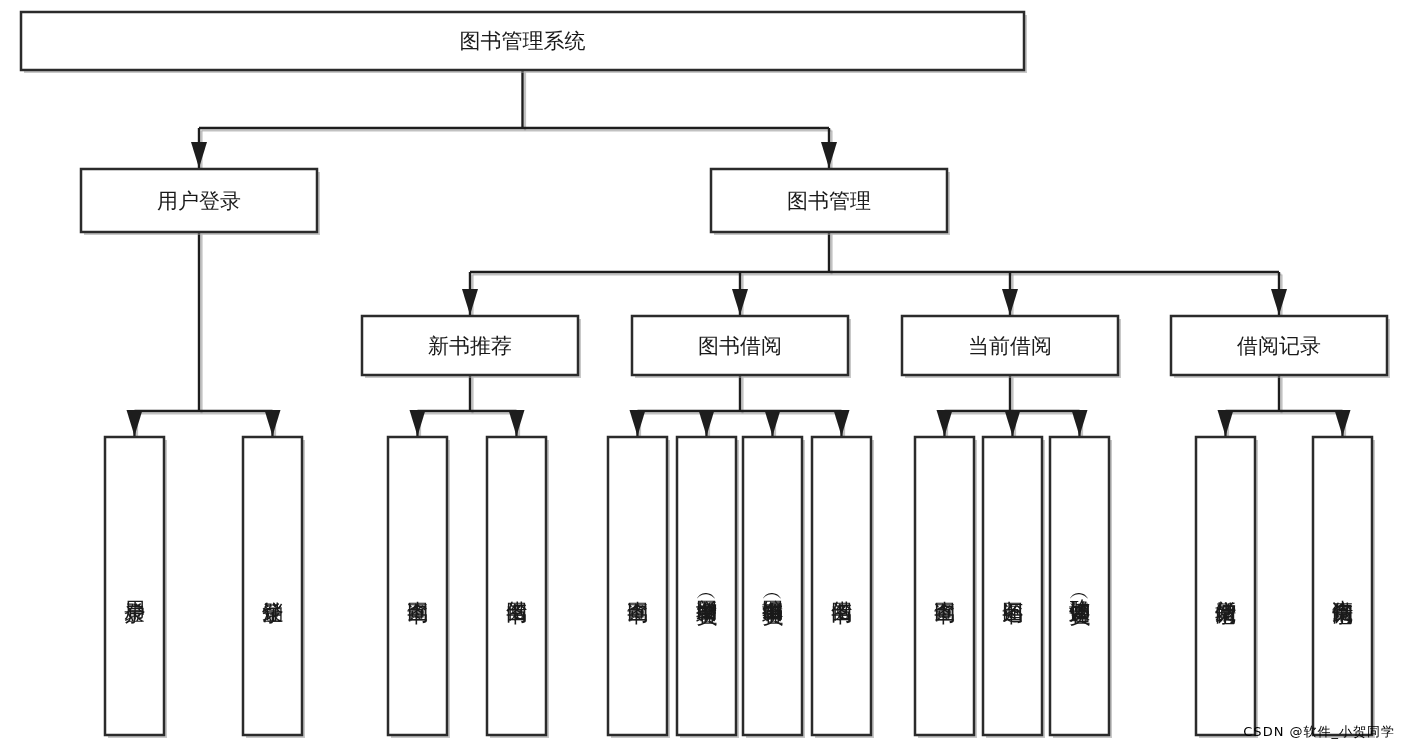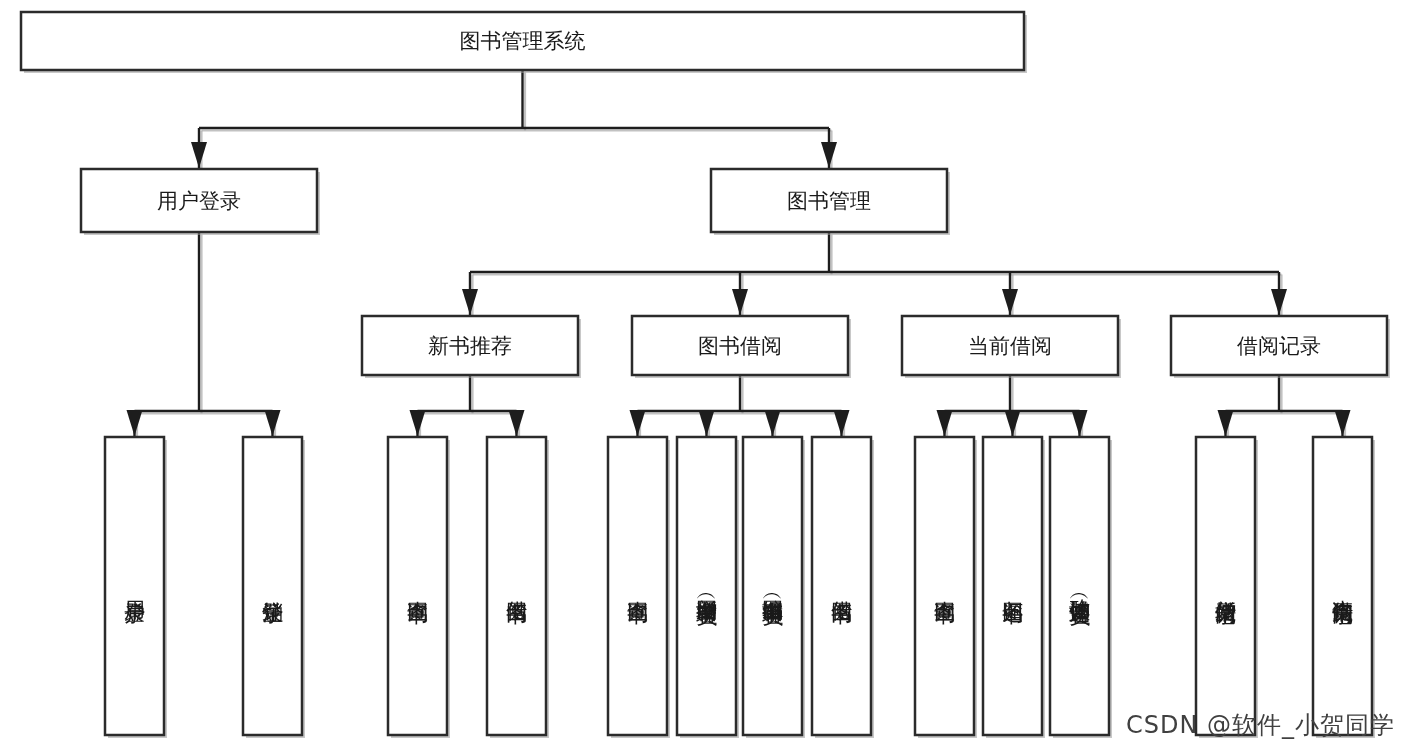--- a/index.html
+++ b/index.html
@@ -67,22 +67,22 @@
     letter-spacing: 1px;
     white-space: nowrap;
     text-align: center;
     pointer-events: none;
   }
   .watermark {
     position: absolute;
     right: 10px;
     bottom: 6px;
     font-family: "DejaVu Sans", "Liberation Sans", sans-serif;
-    font-size: 24px;
-    color: #404040;
+    font-size: 13px;
+    color: #000000;
     letter-spacing: 1px;
     white-space: nowrap;
   }
 </style>
 </head>
 <body>
 
 <div id="diagram-root">
 
   <svg id="diagram-svg" viewBox="0 0 1405 747">

